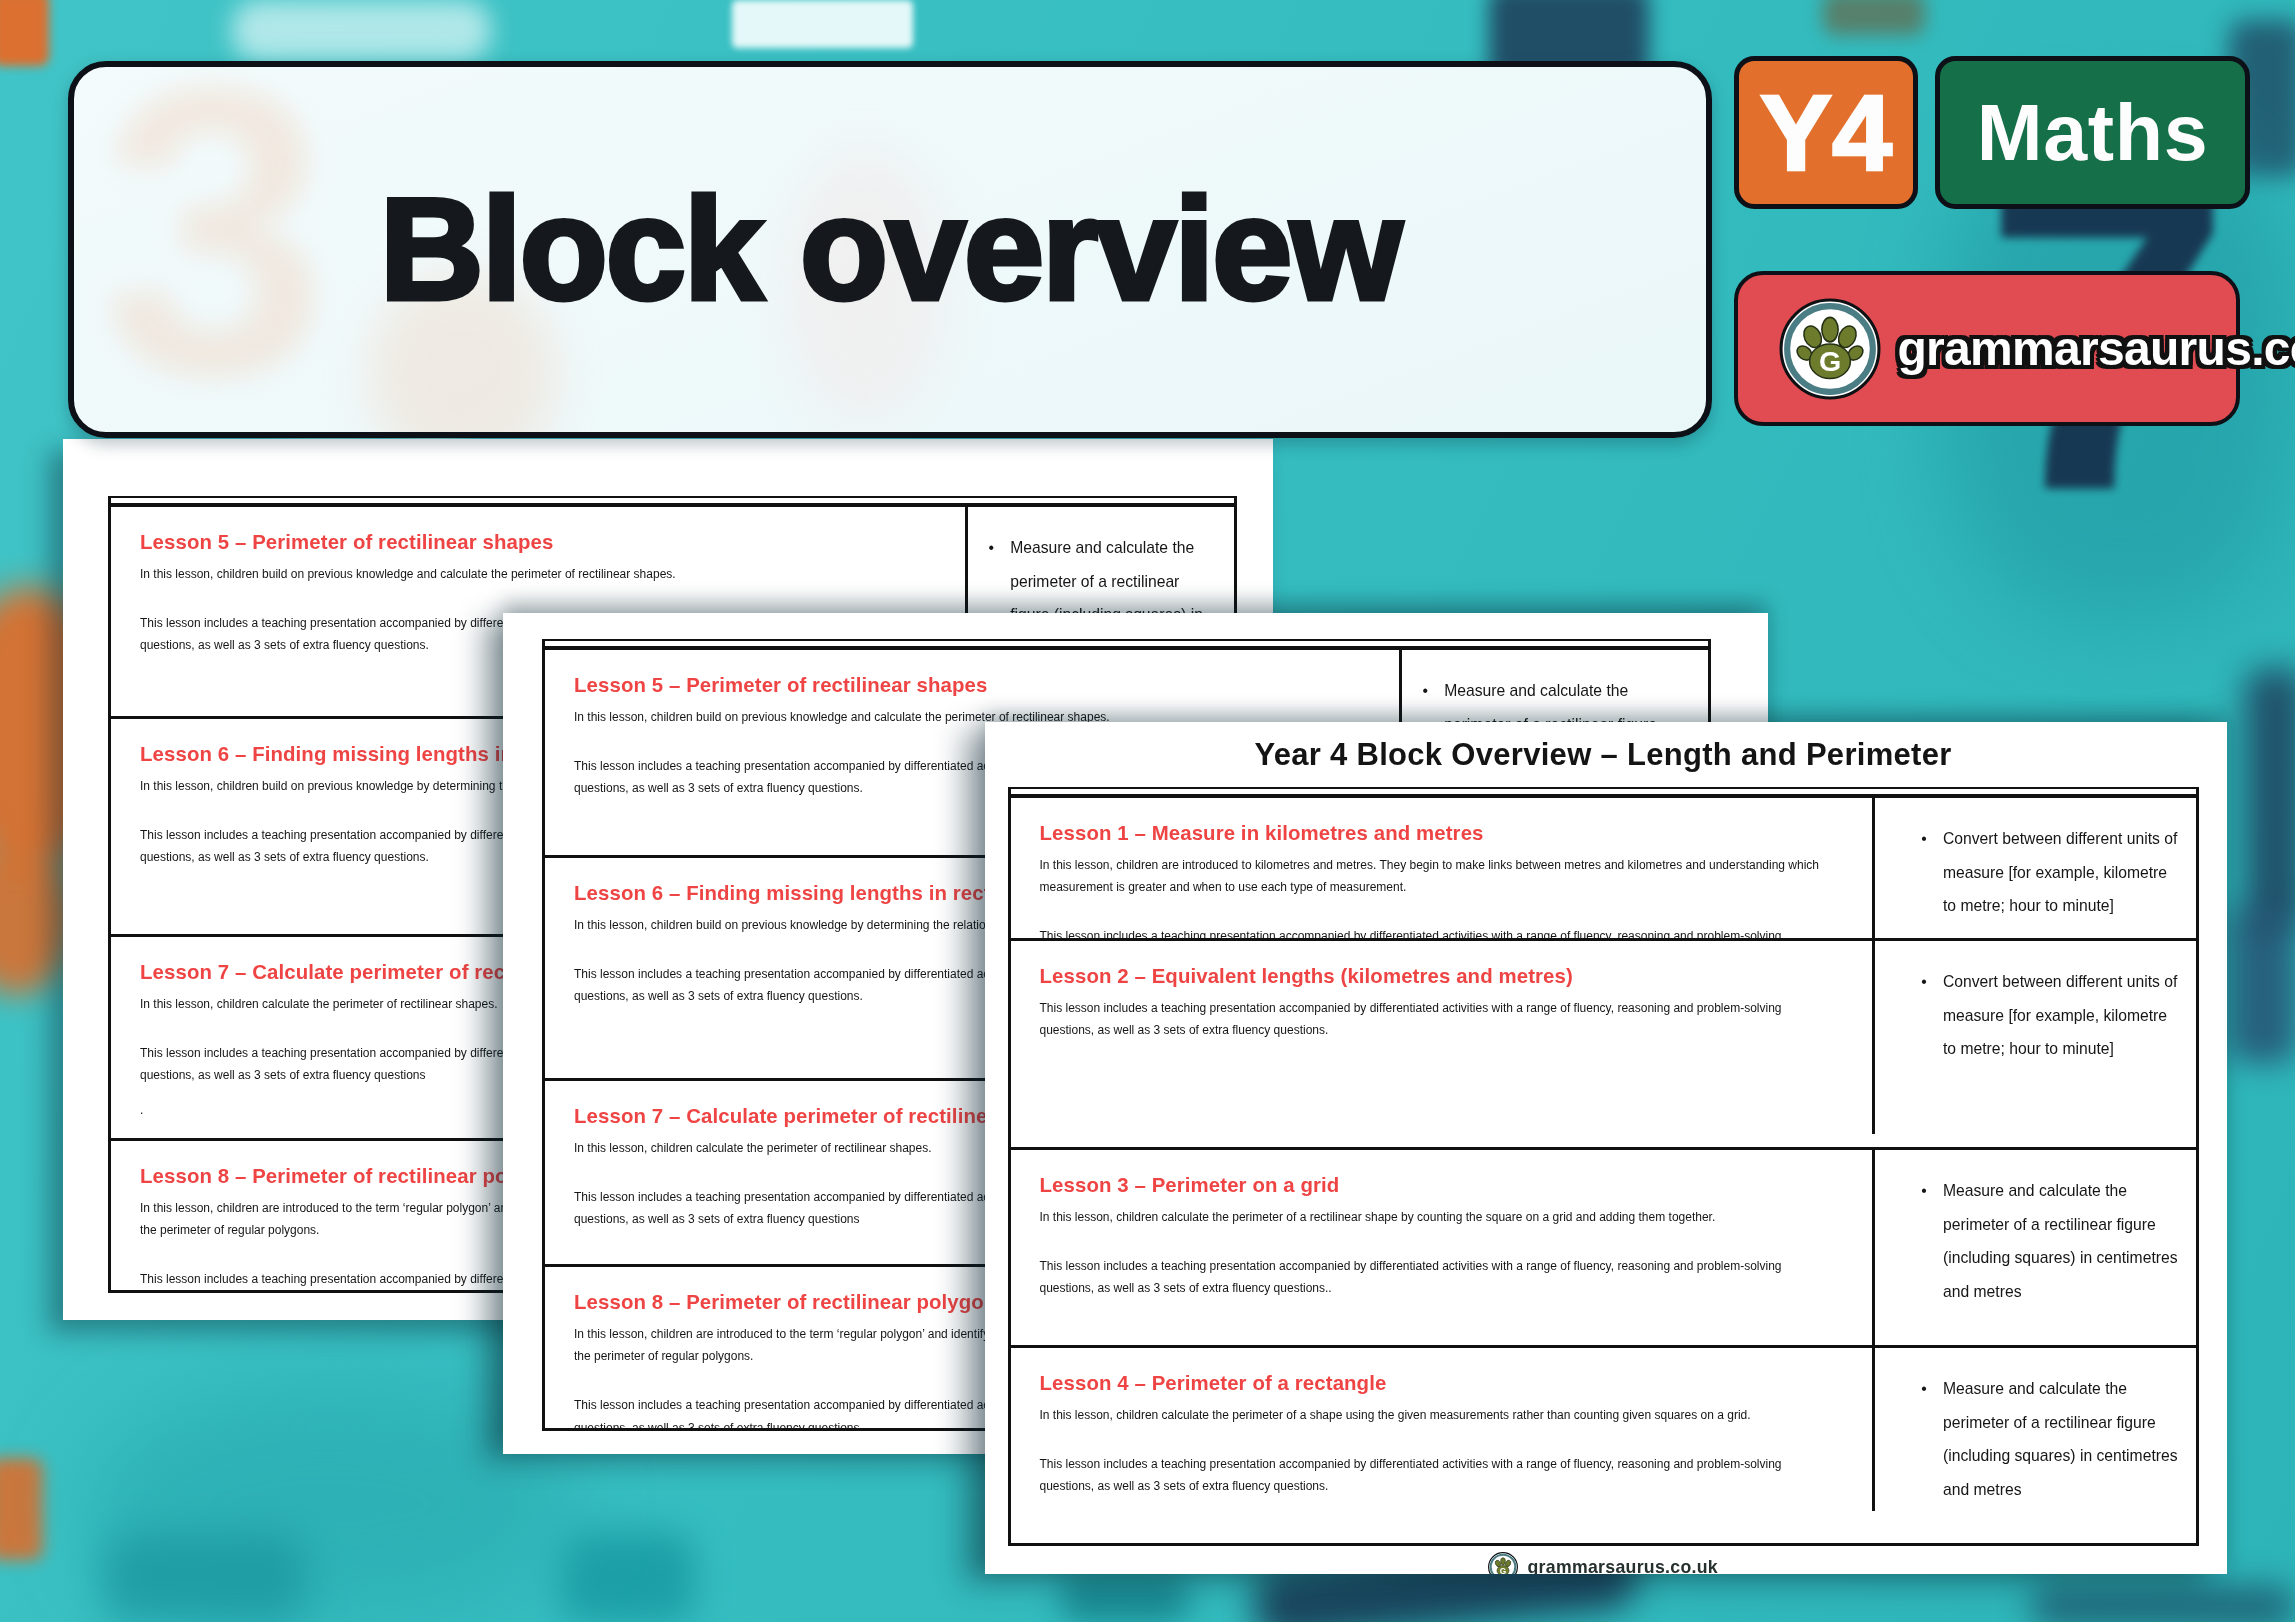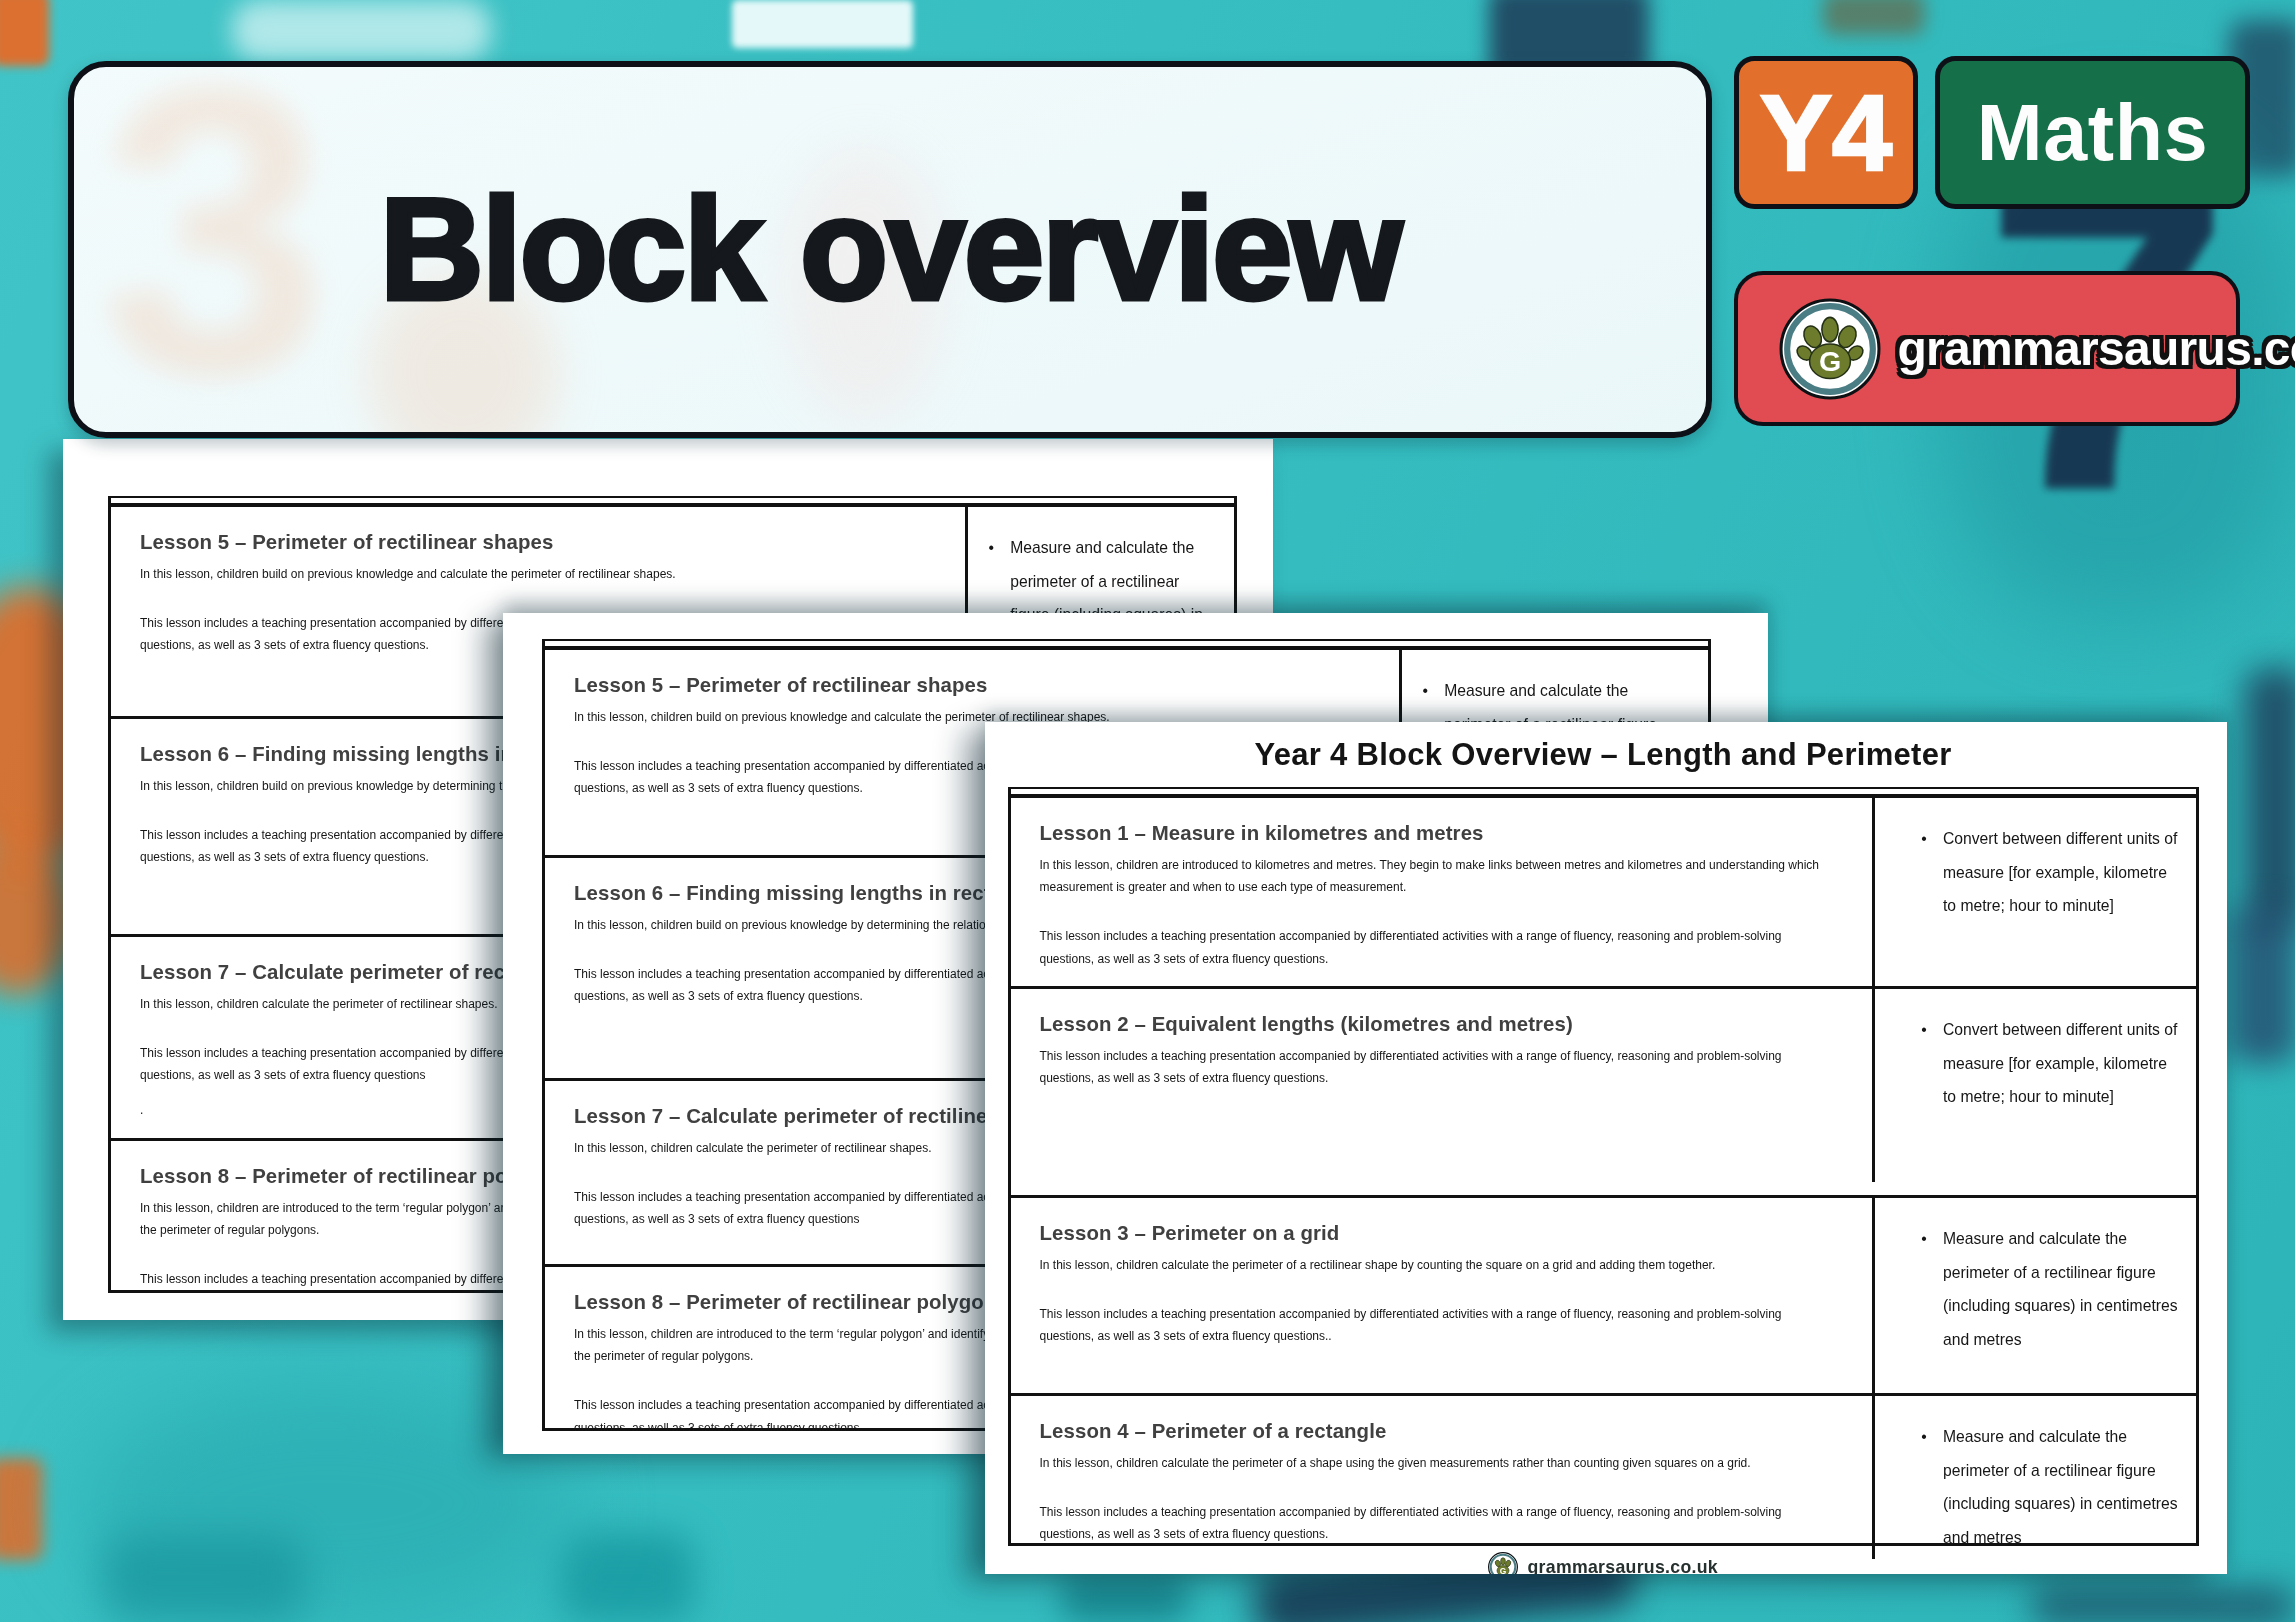--- a/index.html
+++ b/index.html
@@ -68,34 +68,34 @@
   .page-front .ltable{left:22.5px;top:65px;width:1191px;height:759px;}
   .lrow{display:flex;box-sizing:border-box;overflow:hidden;flex:0 0 auto;}
   .lrow + .lrow{border-top:3.4px solid #111;}
   .ltable .lrow:first-child{border-top:4.8px solid #111;}
   .cell{box-sizing:border-box;overflow:hidden;}
   .desc{flex:1;padding:17px 37px 0 29px;}
   .obj{border-left:3.4px solid #111;padding:24px 16.4px 0 17.7px;}
   .page-back .obj{width:269px;}
   .page-middle .obj{width:309px;}
   .page-front .obj{width:324px;padding-left:44px;}
-  .lesson-title{font-size:20.4px;font-weight:bold;color:#404040;letter-spacing:0.1px;margin:6.8px 0 9.5px 0;}
+  .lesson-title{font-size:20.4px;font-weight:bold;color:#ef4444;letter-spacing:0.1px;margin:6.8px 0 9.5px 0;}
   .lesson-body{font-size:12px;line-height:1.85;color:#161616;margin:0;}
   .lesson-body + .lesson-body{margin-top:27px;}
   .lesson-body.dot{margin-top:12.3px;}
   .lesson-body:empty{display:none;}
   .obj-text{position:relative;font-size:15.7px;line-height:2.15;color:#161616;padding-left:24.5px;}
   .obj-text::before{content:"•";position:absolute;left:2.7px;top:0;}
   .obj-text:empty{display:none;}
   
   .page-back  .lrow:nth-child(1){height:213px;} .page-back  .lrow:nth-child(2){height:218px;}
   .page-back  .lrow:nth-child(3){height:204px;} .page-back  .lrow:nth-child(4){height:157px;}
   .page-middle .lrow:nth-child(1){height:209px;} .page-middle .lrow:nth-child(2){height:223px;}
   .page-middle .lrow:nth-child(3){height:186px;} .page-middle .lrow:nth-child(4){height:167px;}
-  .page-front .lrow:nth-child(1){height:192px;gap:12px;} .page-front .lrow:nth-child(2){height:196px;}
+  .page-front .lrow:nth-child(1){height:144px;gap:12px;} .page-front .lrow:nth-child(2){height:196px;}
   .page-front .lrow:nth-child(3){height:198px;margin-top:13px;} .page-front .lrow:nth-child(4){height:166px;}
   .doc-footer{position:absolute;left:22.5px;top:830px;width:1191px;display:flex;align-items:center;justify-content:center;gap:9.5px;}
   .doc-footer-text{font-size:17.7px;font-weight:bold;color:#26302f;letter-spacing:0.3px;}
   .logo-svg{display:block;}
 </style>
 </head>
 <body>
 
 <div id="stage">
 

